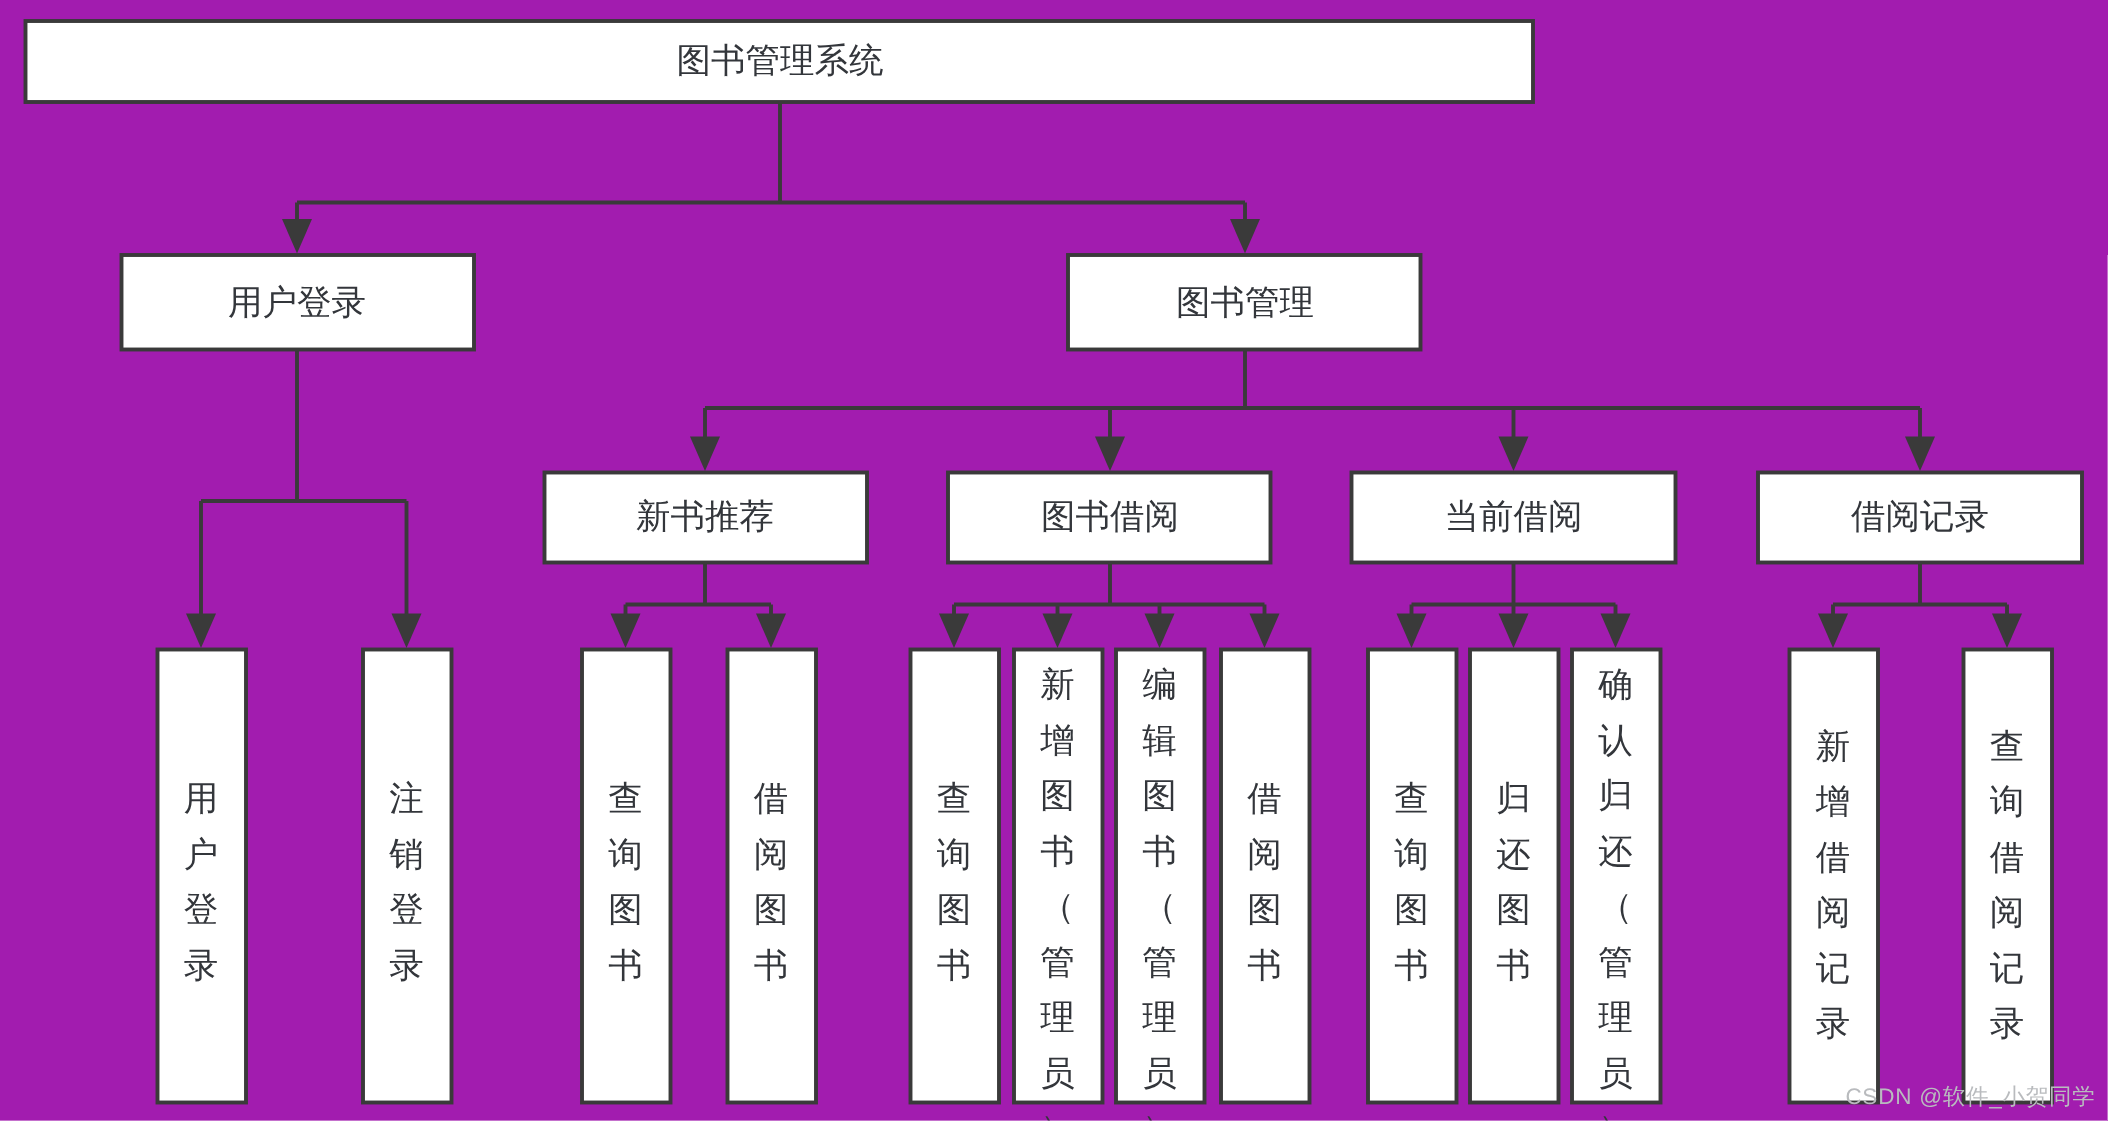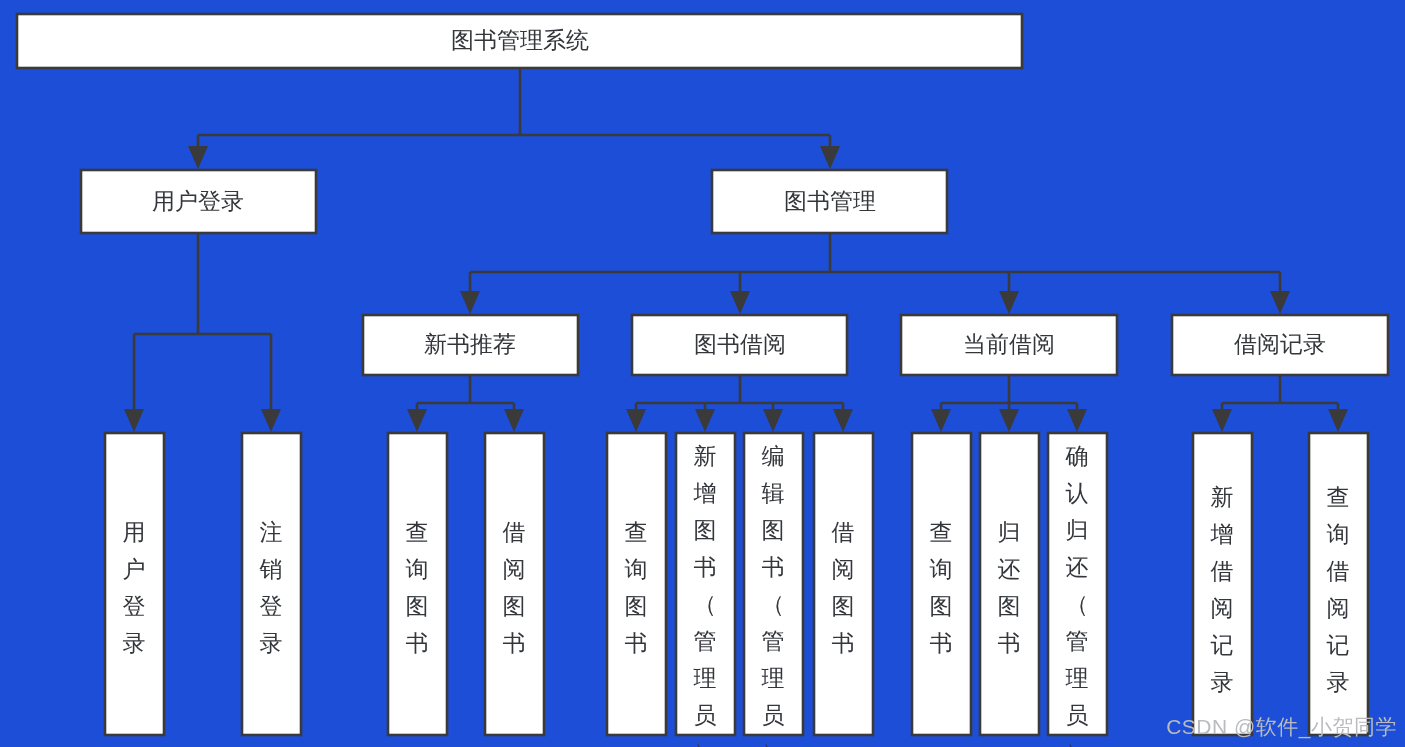--- a/index.html
+++ b/index.html
@@ -11,21 +11,21 @@
   body {
     width: 1405px;
     height: 747px;
     font-family: "Liberation Sans", "DejaVu Sans", sans-serif;
     overflow: hidden;
   }
   #diagram-root {
     position: relative;
     width: 1405px;
     height: 747px;
-    background: #1d4ed8;
+    background: #a21caf;
   }
   svg#tree-svg {
     position: absolute;
     left: 0;
     top: 0;
     width: 1405px;
     height: 747px;
     display: block;
   }
   .node-box {
@@ -54,21 +54,21 @@
     fill: #33363b;
     font-family: "Liberation Sans", "DejaVu Sans", sans-serif;
     font-size: 23px;
     text-anchor: middle;
   }
   .watermark-text {
     position: absolute;
     right: 8px;
     bottom: 6px;
     font-family: "Liberation Sans", "DejaVu Sans", sans-serif;
-    font-size: 21px;
+    font-size: 15px;
     color: #b9bbbe;
     white-space: nowrap;
     letter-spacing: 0.5px;
     user-select: none;
   }
 </style>
 </head>
 <body>
 
 <div id="diagram-root">

